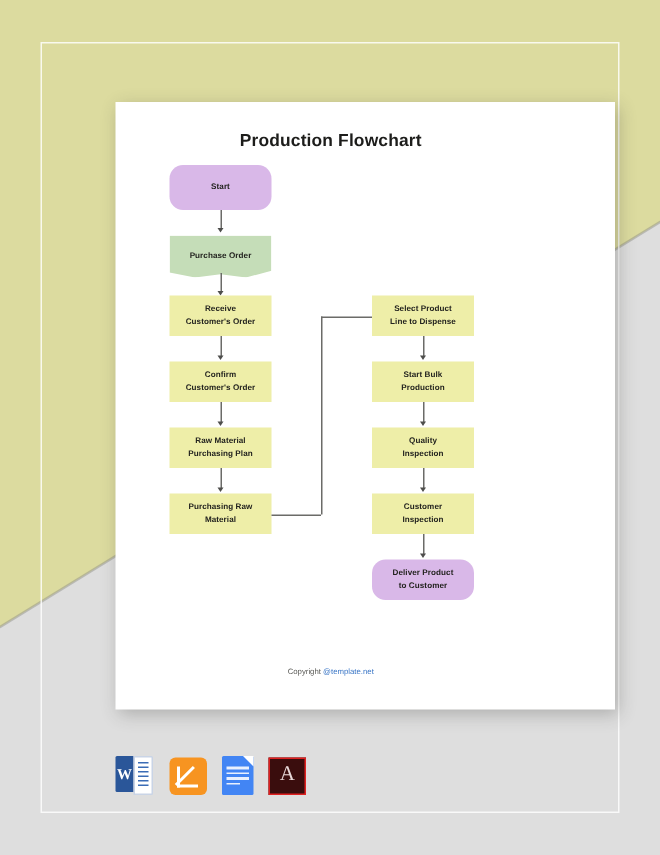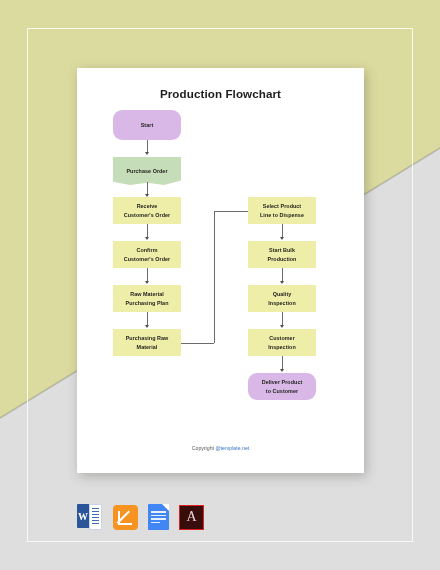--- a/index.html
+++ b/index.html
@@ -22,21 +22,21 @@
     clip-path:polygon(0 417px, 440px 147px, 440px 149px, 0 419px);
   }
   #frame{
     position:absolute;left:27px;top:28px;right:27px;bottom:28px;
     border:1.6px solid rgba(255,255,255,.82);
     box-sizing:border-box;pointer-events:none;
   }
 
   
   #sheet{
-    position:absolute;left:77px;top:68px;width:287px;height:405px;
+    position:absolute;left:77px;top:68px;width:333px;height:405px;
     background:#ffffff;
     box-shadow:2px 3px 11px rgba(60,60,55,.30);
   }
   #title{
     position:absolute;left:0;top:19px;width:287px;text-align:center;
     font-size:11.6px;font-weight:bold;color:#1d1d1b;letter-spacing:.1px;
   }
 
   
   .node{

